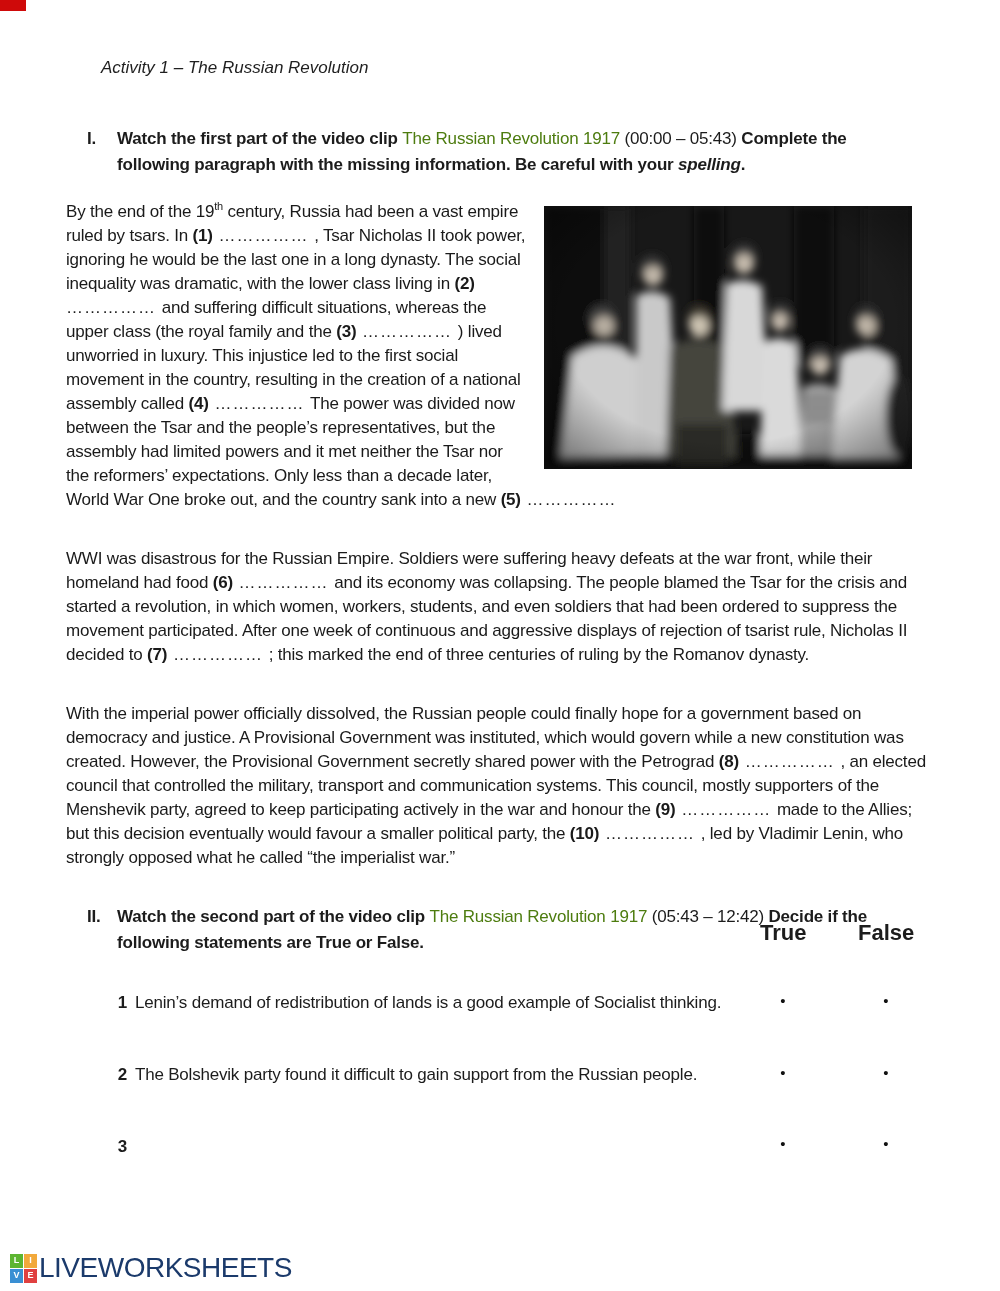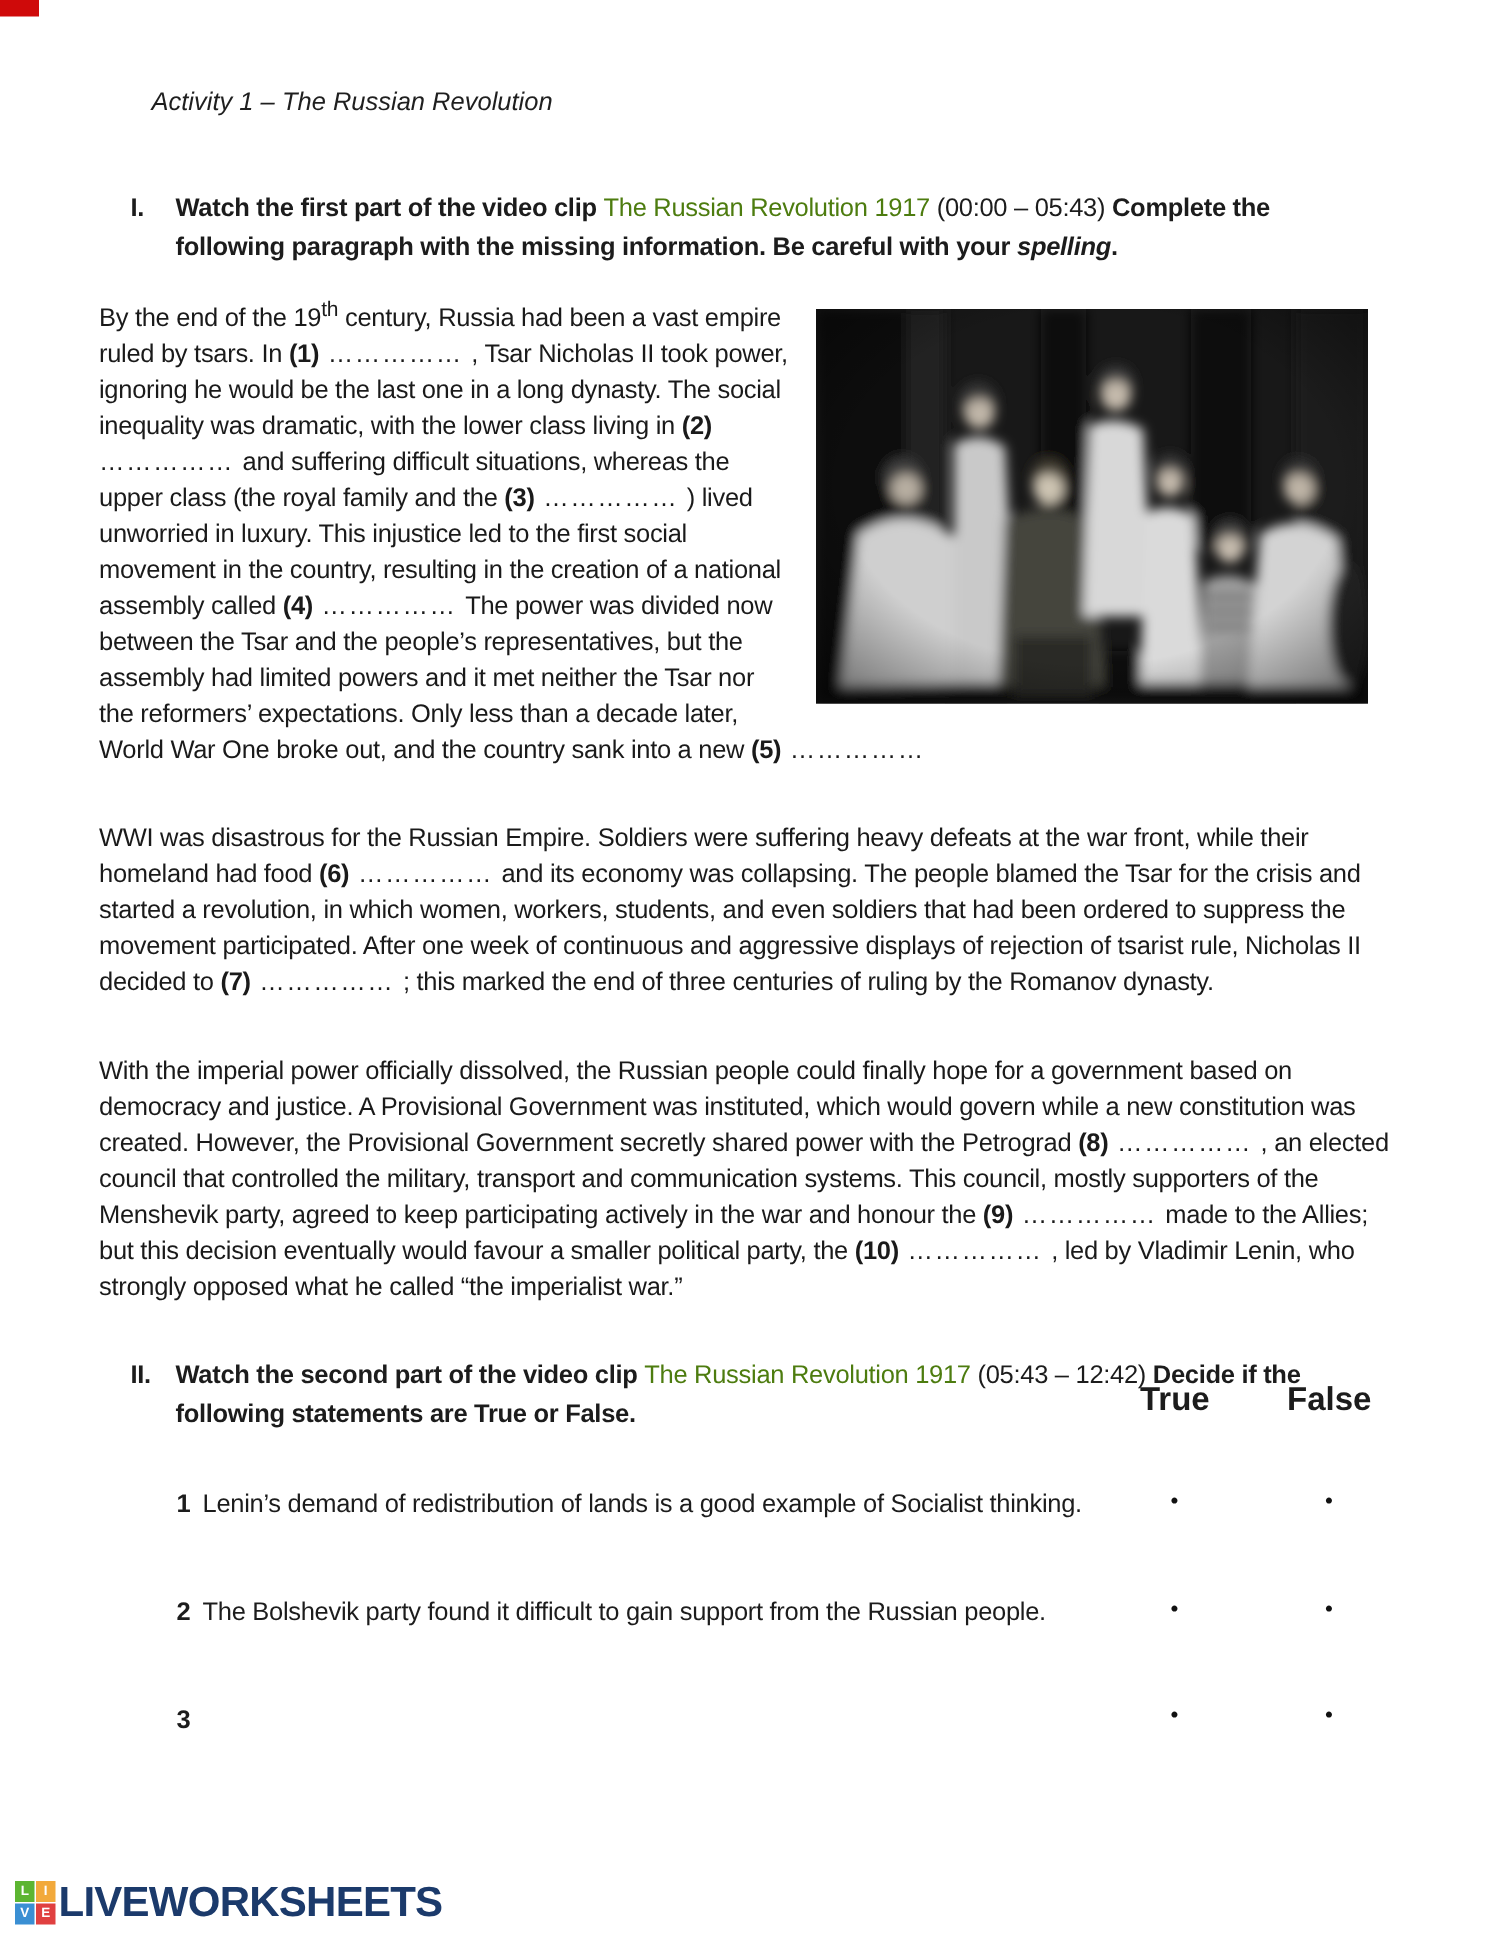--- a/index.html
+++ b/index.html
@@ -9,33 +9,33 @@
   .doc-title{position:absolute;left:57px;top:58px;font-size:17px;font-style:italic;color:#1f1f1f;margin-left:44px;}
   .section{position:absolute;font-size:17px;line-height:26px;letter-spacing:-0.2px;}
   .section .numeral{position:absolute;left:0;top:0;font-weight:bold;}
   .section .section-text{margin-left:30px;}
   .section b{font-weight:bold;}
   .section .ital{font-style:italic;}
   .link{color:#4d7c0f;cursor:pointer;}
   .para{position:absolute;left:66px;width:872px;font-size:17px;line-height:24px;
         letter-spacing:-0.2px;text-align:left;color:#1a1a1a;}
   .blank{letter-spacing:1px;}
-  sup.th{font-size:14px;vertical-align:super;line-height:0;}
+  sup.th{font-size:11px;vertical-align:super;line-height:0;}
   .photo{float:right;width:368px;height:263px;margin:6px 26px 8px 16px;background:#141414;}
   .tf-header{position:absolute;top:920px;font-weight:bold;font-size:22px;}
   .tf-true{left:760px;width:46px;text-align:center;}
   .tf-false{left:858px;width:56px;text-align:left;}
   .statement{position:absolute;font-size:17px;line-height:24px;letter-spacing:-0.2px;}
   .statement .num{position:absolute;left:-38px;top:0;width:30px;text-align:right;font-weight:bold;}
   .bullet{position:absolute;width:16px;text-align:center;font-size:15px;color:#111;cursor:pointer;}
   .footer-logo{position:absolute;left:10px;top:1252px;display:flex;align-items:center;cursor:pointer;}
   .logo-grid{display:grid;grid-template-columns:13px 13px;grid-auto-rows:14px;gap:1px;margin-right:2px;}
   .logo-sq{display:flex;align-items:center;justify-content:center;color:#fff;
            font-size:9px;font-weight:bold;line-height:1;}
-  .brand-text{font-size:28px;font-weight:bold;color:#1b3a6b;letter-spacing:-0.5px;}
+  .brand-text{font-size:28px;font-weight:normal;color:#1b3a6b;letter-spacing:-0.5px;}
 </style>
 </head>
 <body>
 
 <div class="page">
 
   <div class="corner-mark"></div>
 
   <div class="doc-title">Activity 1 – The Russian Revolution</div>
 

